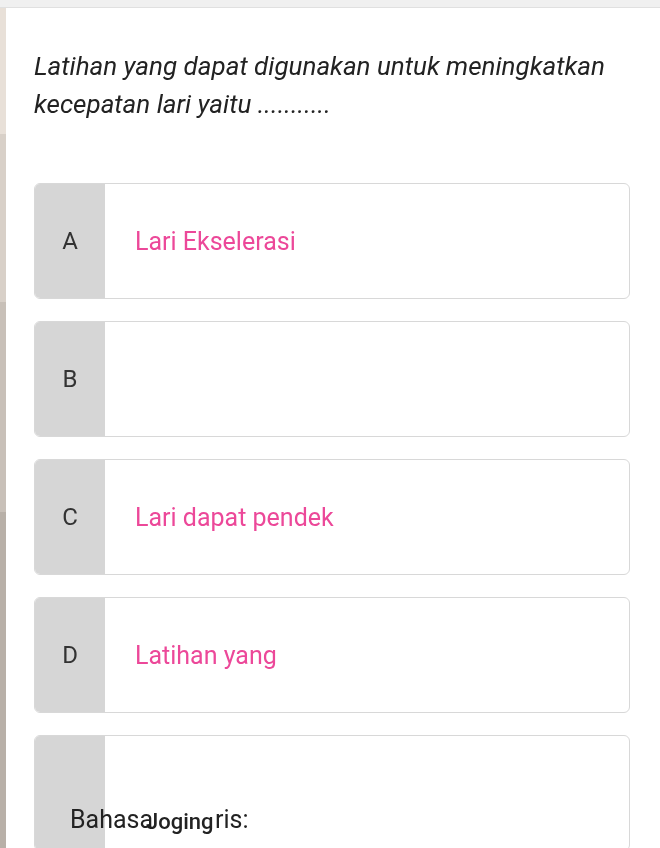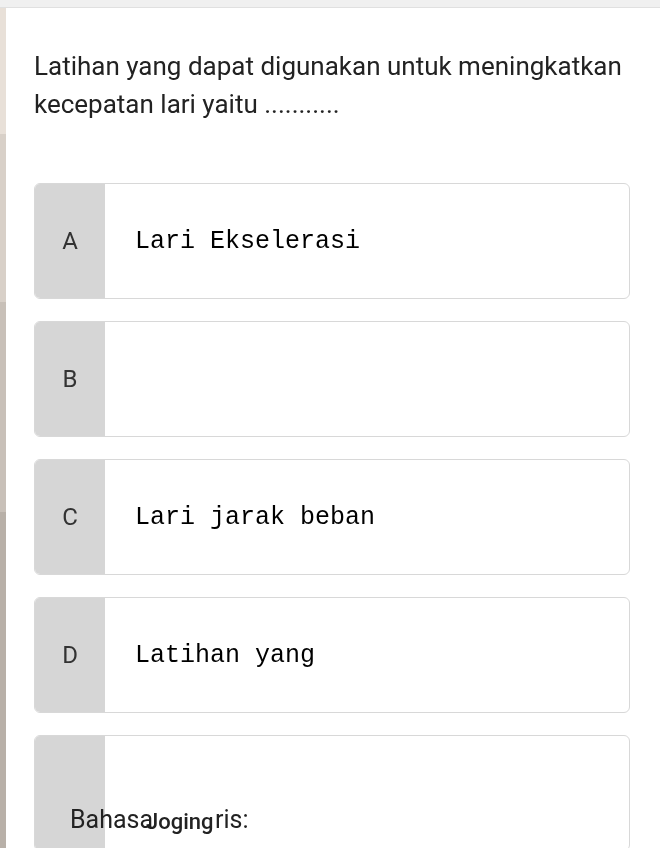--- a/index.html
+++ b/index.html
@@ -35,20 +35,21 @@
     }
     .content {
       padding: 40px 30px 0 34px;
     }
     .question {
       font-size: 26px;
       line-height: 1.45;
       color: #222;
       margin-bottom: 60px;
       font-weight: 400;
+      font-style: italic;
     }
     .options {
       display: flex;
       flex-direction: column;
       gap: 22px;
     }
     .option {
       display: flex;
       border: 1px solid #d8d8d8;
       border-radius: 6px;
@@ -66,22 +67,21 @@
       font-size: 24px;
       color: #333;
       flex-shrink: 0;
     }
     .option-text {
       flex: 1;
       display: flex;
       align-items: center;
       padding: 0 30px;
       font-size: 25px;
-      color: #000000;
-      font-family: Liberation Mono, monospace;
+      color: #ec4899;
     }
     .footer-overlay {
       position: absolute;
       bottom: 0;
       left: 0;
       width: 608px;
       height: 60px;
       pointer-events: none;
     }
     .footer-text {
@@ -112,21 +112,21 @@
   <div class="options">
     <div class="option">
       <div class="option-letter">A</div>
       <div class="option-text">Lari Ekselerasi</div>
     </div>
     <div class="option">
       <div class="option-letter">B</div>
     </div>
     <div class="option">
       <div class="option-letter">C</div>
-      <div class="option-text">Lari jarak beban</div>
+      <div class="option-text">Lari dapat pendek</div>
     </div>
     <div class="option">
       <div class="option-letter">D</div>
       <div class="option-text">Latihan yang</div>
     </div>
     <div class="option">
       <div class="option-letter"></div>
       <div class="option-text"></div>
     </div>
   </div>

